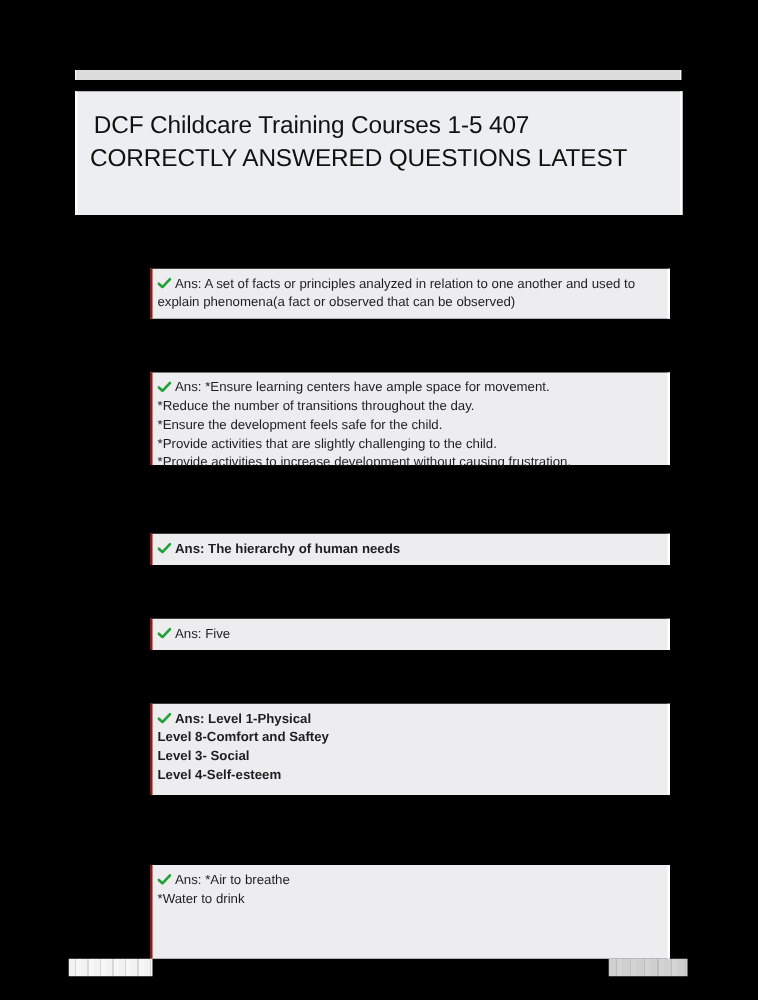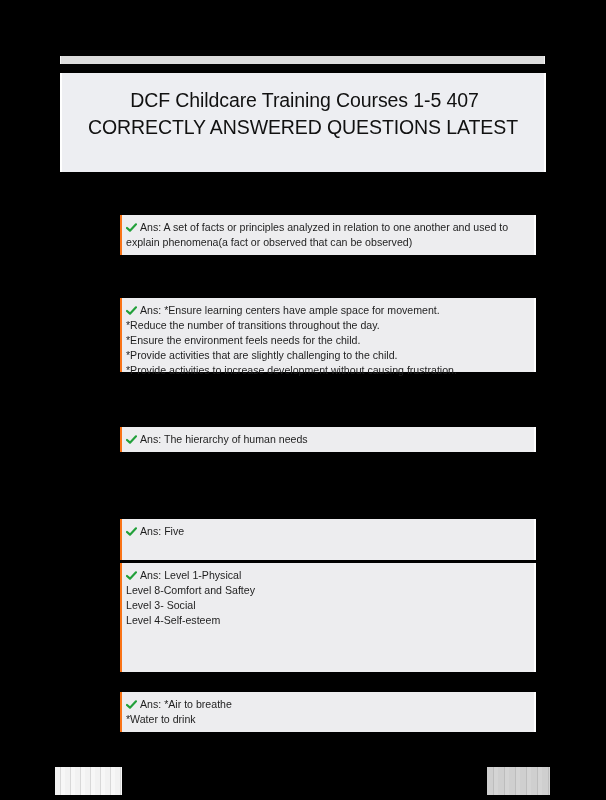--- a/index.html
+++ b/index.html
@@ -30,58 +30,57 @@
       position: absolute;
       left: 60px;
       top: 73px;
       width: 486px;
       height: 99px;
       background: #edeef2;
       border-left: 2px solid #ffffff;
       border-right: 2px solid #ffffff;
       box-sizing: border-box;
       padding: 14px 10px 0 10px;
-      text-align: center;
     }
     .title-text {
       font-size: 19.5px;
       line-height: 27px;
       font-weight: normal;
       color: #111111;
       margin: 0;
       letter-spacing: -0.1px;
     }
     .title-text .line1 { padding-left: 3px; display: block; }
     .title-text .line { display: block; }
 
     .ans-box {
       position: absolute;
       left: 120px;
       width: 416px;
       background: #ededef;
-      border-left: 2px solid #f97316;
+      border-left: 2px solid #7f1d1d;
       border-right: 2px solid #ffffff;
       box-sizing: border-box;
       padding: 5px 4px 4px 4px;
       font-size: 10.6px;
       line-height: 15px;
       color: #1e1e1e;
     }
     .ans-line { display: block; white-space: nowrap; }
     .check {
       display: inline-block;
       width: 11px;
       height: 9px;
       margin-right: 3px;
       vertical-align: -1px;
     }
     .footer-left, .footer-right {
       position: absolute;
       top: 767px;
-      height: 28px;
+      height: 14px;
       font-size: 9px;
       line-height: 11px;
       color: transparent;
       overflow: hidden;
     }
     .footer-left {
       left: 55px;
       width: 67px;
       background: repeating-linear-gradient(90deg, #f2f2f2 0 5px, #d8d8d8 5px 6px, #f7f7f7 6px 10px);
     }
@@ -112,53 +111,53 @@
   <span class="ans-line">explain phenomena(a fact or observed that can be observed)</span>
 </div>
 
 <div class="ans-box" style="top:298px;height:74px;">
   <span class="ans-line">
     <svg class="check" viewBox="0 0 12 10">
         <path d="M1 5.5 L4.3 8.5 L11 1.5" fill="none" stroke="#22a03a" stroke-width="2.4" stroke-linecap="round" stroke-linejoin="round"></path>
       </svg><span>Ans: *Ensure learning centers have ample space for movement.</span>
   </span>
   <span class="ans-line">*Reduce the number of transitions throughout the day.</span>
-  <span class="ans-line">*Ensure the environment feels needs for the child.</span>
+  <span class="ans-line">*Ensure the development feels safe for the child.</span>
   <span class="ans-line">*Provide activities that are slightly challenging to the child.</span>
   <span class="ans-line">*Provide activities to increase development without causing frustration.</span>
 </div>
 
-<div class="ans-box" style="top:427px;height:25px;">
+<div class="ans-box" style="top:427px;height:25px;font-weight:bold;">
   <span class="ans-line">
     <svg class="check" viewBox="0 0 12 10">
         <path d="M1 5.5 L4.3 8.5 L11 1.5" fill="none" stroke="#22a03a" stroke-width="2.4" stroke-linecap="round" stroke-linejoin="round"></path>
       </svg><span>Ans: The hierarchy of human needs</span>
   </span>
 </div>
 
-<div class="ans-box" style="top:495px;height:41px;margin-top:24px;">
+<div class="ans-box" style="top:495px;height:25px;">
   <span class="ans-line">
     <svg class="check" viewBox="0 0 12 10">
         <path d="M1 5.5 L4.3 8.5 L11 1.5" fill="none" stroke="#22a03a" stroke-width="2.4" stroke-linecap="round" stroke-linejoin="round"></path>
       </svg><span>Ans: Five</span>
   </span>
 </div>
 
-<div class="ans-box" style="top:563px;height:109px;">
+<div class="ans-box" style="top:563px;height:73px;font-weight:bold;">
   <span class="ans-line">
     <svg class="check" viewBox="0 0 12 10">
         <path d="M1 5.5 L4.3 8.5 L11 1.5" fill="none" stroke="#22a03a" stroke-width="2.4" stroke-linecap="round" stroke-linejoin="round"></path>
       </svg><span>Ans: Level 1-Physical</span>
   </span>
   <span class="ans-line">Level 8-Comfort and Saftey</span>
   <span class="ans-line">Level 3- Social</span>
   <span class="ans-line">Level 4-Self-esteem</span>
 </div>
 
-<div class="ans-box" style="top:692px;height:40px;">
+<div class="ans-box" style="top:692px;height:75px;">
   <span class="ans-line">
     <svg class="check" viewBox="0 0 12 10">
         <path d="M1 5.5 L4.3 8.5 L11 1.5" fill="none" stroke="#22a03a" stroke-width="2.4" stroke-linecap="round" stroke-linejoin="round"></path>
       </svg><span>Ans: *Air to breathe</span>
   </span>
   <span class="ans-line">*Water to drink</span>
 </div>
 
 <div class="footer-left">[redacted]</div>
 <div class="footer-right">[redacted]</div>

